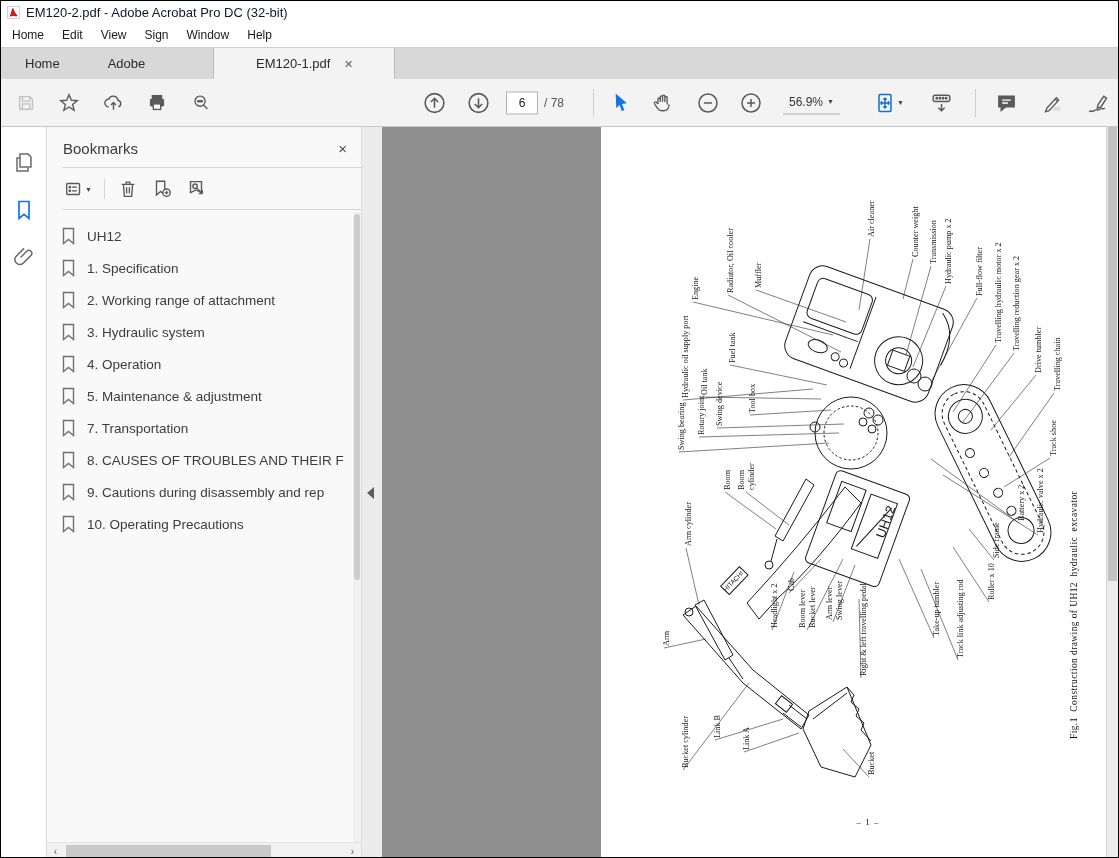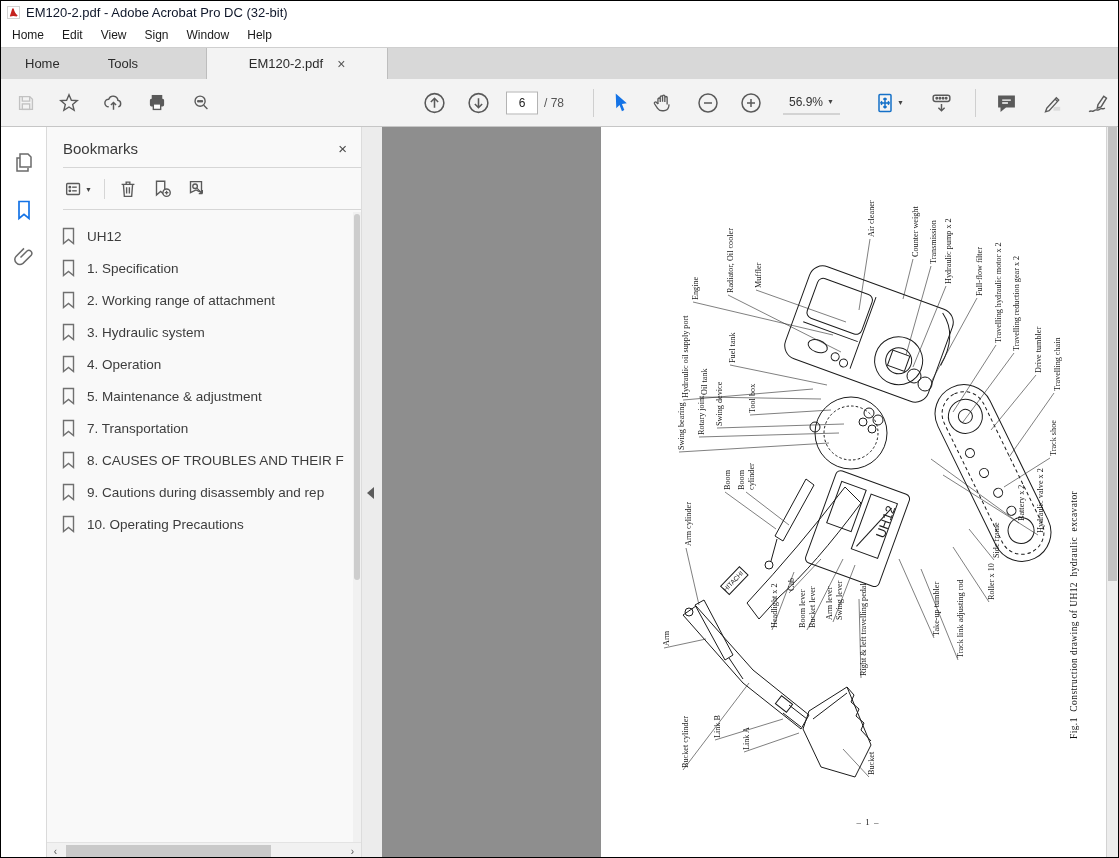--- a/index.html
+++ b/index.html
@@ -83,23 +83,23 @@
     <span class="mitem">Home</span>
     <span class="mitem">Edit</span>
     <span class="mitem">View</span>
     <span class="mitem">Sign</span>
     <span class="mitem">Window</span>
     <span class="mitem">Help</span>
   </div>
 
   <div class="tabbar">
     <div class="tab-simple">Home</div>
-    <div class="tab-simple">Tools</div>
+    <div class="tab-simple">Adobe</div>
     <div class="tab-doc">
-      <span>EM120-2.pdf</span>
+      <span>EM120-1.pdf</span>
       <span class="closex">×</span>
     </div>
   </div>
 
   <div class="toolbar">
     <span class="tbi" style="left:14px">
       <svg width="22" height="22" viewBox="0 0 24 24" fill="none" stroke="#c2c2c2" stroke-width="1.5">
         <path d="M5,5 h11 l3,3 v11 h-14 z"></path>
           <path d="M8,5 v5 h8 v-5"></path>
           <rect x="8" y="13" width="8" height="6"></rect>

